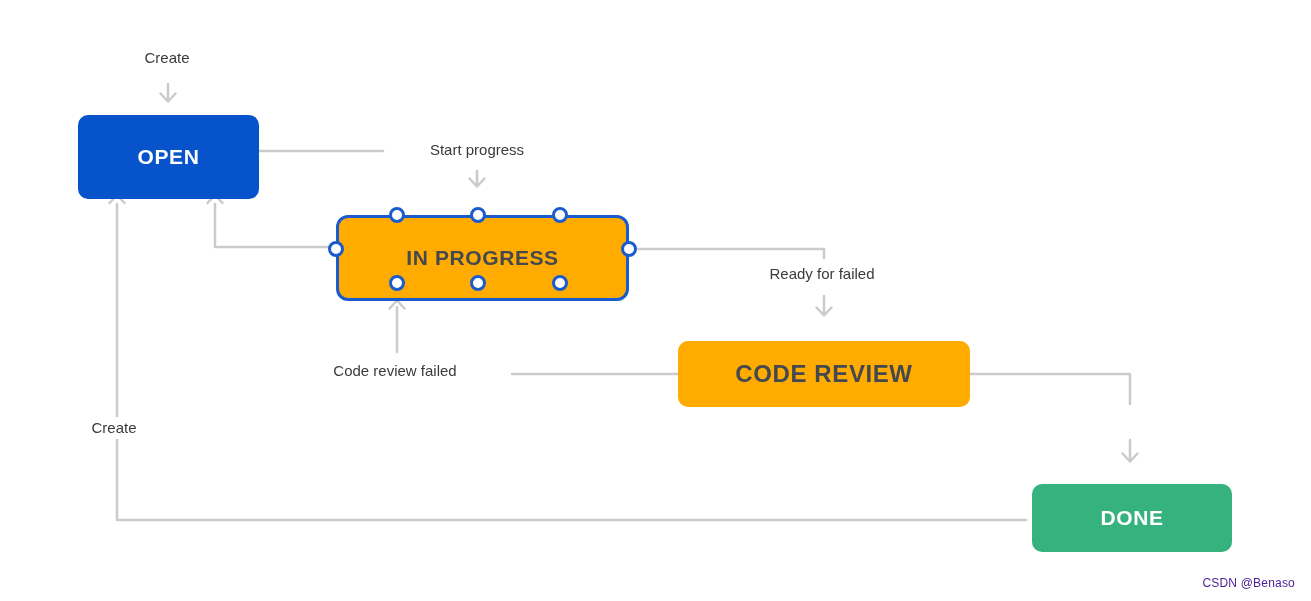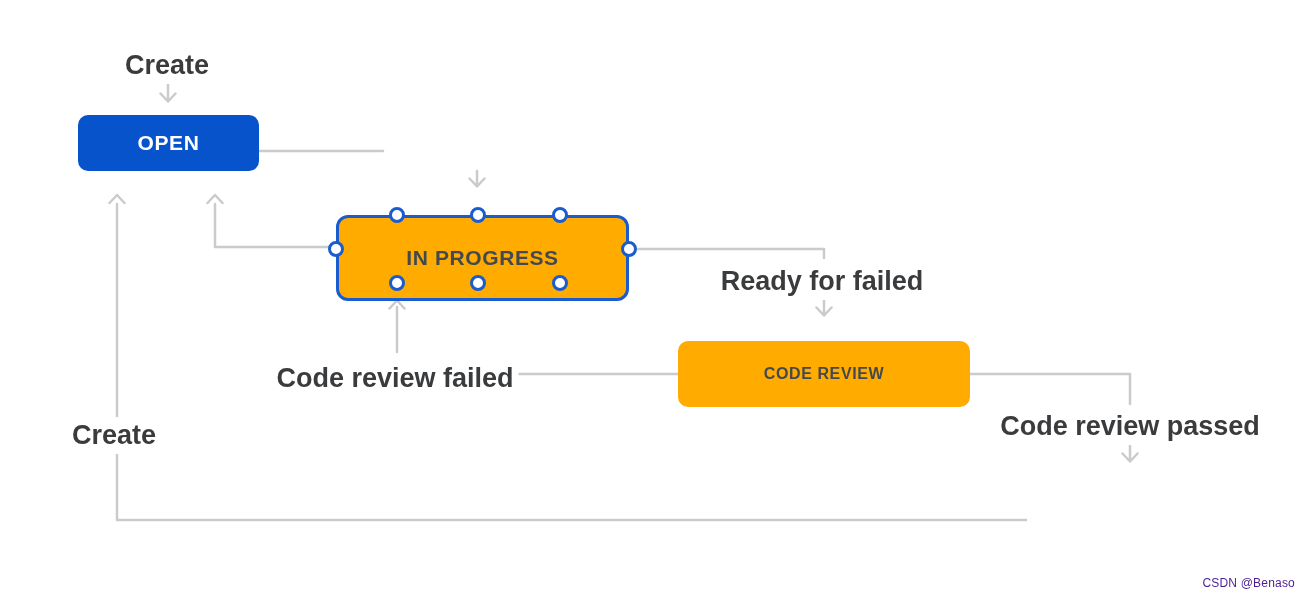--- a/index.html
+++ b/index.html
@@ -32,38 +32,38 @@
   .node {
     position: absolute;
     display: flex;
     align-items: center;
     justify-content: center;
     font-weight: bold;
     font-size: 21px;
     letter-spacing: 0.6px;
     border-radius: 10px;
   }
-  .node-open      { left: 78px;   top: 115px; width: 181px; height: 56px; }
+  .node-open      { left: 78px;   top: 115px; width: 181px; height: 84px; }
   .node-inprogress{ left: 336px;  top: 215px; width: 293px; height: 86px;
                     border: 3px solid var(--handle-ring); border-radius: 12px; }
-  .node-codereview{ left: 678px;  top: 341px; width: 292px; height: 66px; font-size: 16px; }
+  .node-codereview{ left: 678px;  top: 341px; width: 292px; height: 66px; font-size: 24px; }
   .node-done      { left: 1032px; top: 484px; width: 200px; height: 68px; }
   .handle {
     position: absolute;
     width: 16px; height: 16px;
     border-radius: 50%;
     background: #ffffff;
     border: 3px solid var(--handle-ring);
     transform: translate(-50%, -50%);
   }
   .t-label {
     position: absolute;
     transform: translateX(-50%);
-    font-weight: bold;
-    font-size: 27px;
+    font-weight: normal;
+    font-size: 15px;
     color: var(--label);
     background: #ffffff;
     padding: 1px 5px;
     white-space: nowrap;
     line-height: 1.3;
   }
   .watermark {
     position: absolute;
     right: 16px;
     top: 576px;
@@ -81,23 +81,23 @@
     <path d="M168 84 V100 M160.5 93.5 L168 101.5 L175.5 93.5"></path>
     <path d="M259 151 H383 M477 171 V184 M469.5 178.5 L477 186.5 L484.5 178.5"></path>
     <path d="M330 247 H215 V204 M207.5 203 L215 195 L222.5 203"></path>
     <path d="M638 249 H824 V258 M824 296 V314 M816.5 307.5 L824 315.5 L831.5 307.5"></path>
     <path d="M678 374 H512 M397 352 V307 M389.5 308.5 L397 300.5 L404.5 308.5"></path>
     <path d="M970 374 H1130 V404 M1130 440 V460 M1122.5 453.5 L1130 461.5 L1137.5 453.5"></path>
     <path d="M1026 520 H117 V204 M109.5 203 L117 195 L124.5 203"></path>
   </svg>
 
   <div class="t-label" style="left:167px; top:47px;">Create</div>
+  <div class="t-label" style="left:477px; top:139px;">Start progress</div>
   <div class="t-label" style="left:822px; top:263px;">Ready for failed</div>
   <div class="t-label" style="left:395px; top:360px;">Code review failed</div>
-  <div class="t-label" style="left:1130px; top:408px;">Code review passed</div>
   <div class="t-label" style="left:114px; top:417px;">Create</div>
 
   <div class="node node-open" style="background: rgb(7, 83, 203); color: rgb(255, 255, 255);">
     <span>OPEN</span>
   </div>
 
   <div class="node node-inprogress" style="background: rgb(255, 171, 0); color: rgb(68, 72, 79); border-color: rgb(26, 92, 206);">
     <span>IN PROGRESS</span>
   </div>
 
@@ -107,16 +107,19 @@
   <div class="handle" style="left:397px; top:283px;"></div>
   <div class="handle" style="left:478px; top:283px;"></div>
   <div class="handle" style="left:560px; top:283px;"></div>
   <div class="handle" style="left:336px; top:249px;"></div>
   <div class="handle" style="left:629px; top:249px;"></div>
 
   <div class="node node-codereview" style="background: rgb(255, 171, 0); color: rgb(68, 72, 79);">
     <span>CODE REVIEW</span>
   </div>
 
+  <div class="node node-done" style="background: rgb(54, 178, 126); color: rgb(255, 255, 255);">
+    <span>DONE</span>
+  </div>
 
   <div class="watermark">CSDN @Benaso</div>
 
 </div>
 
 </body></html>

